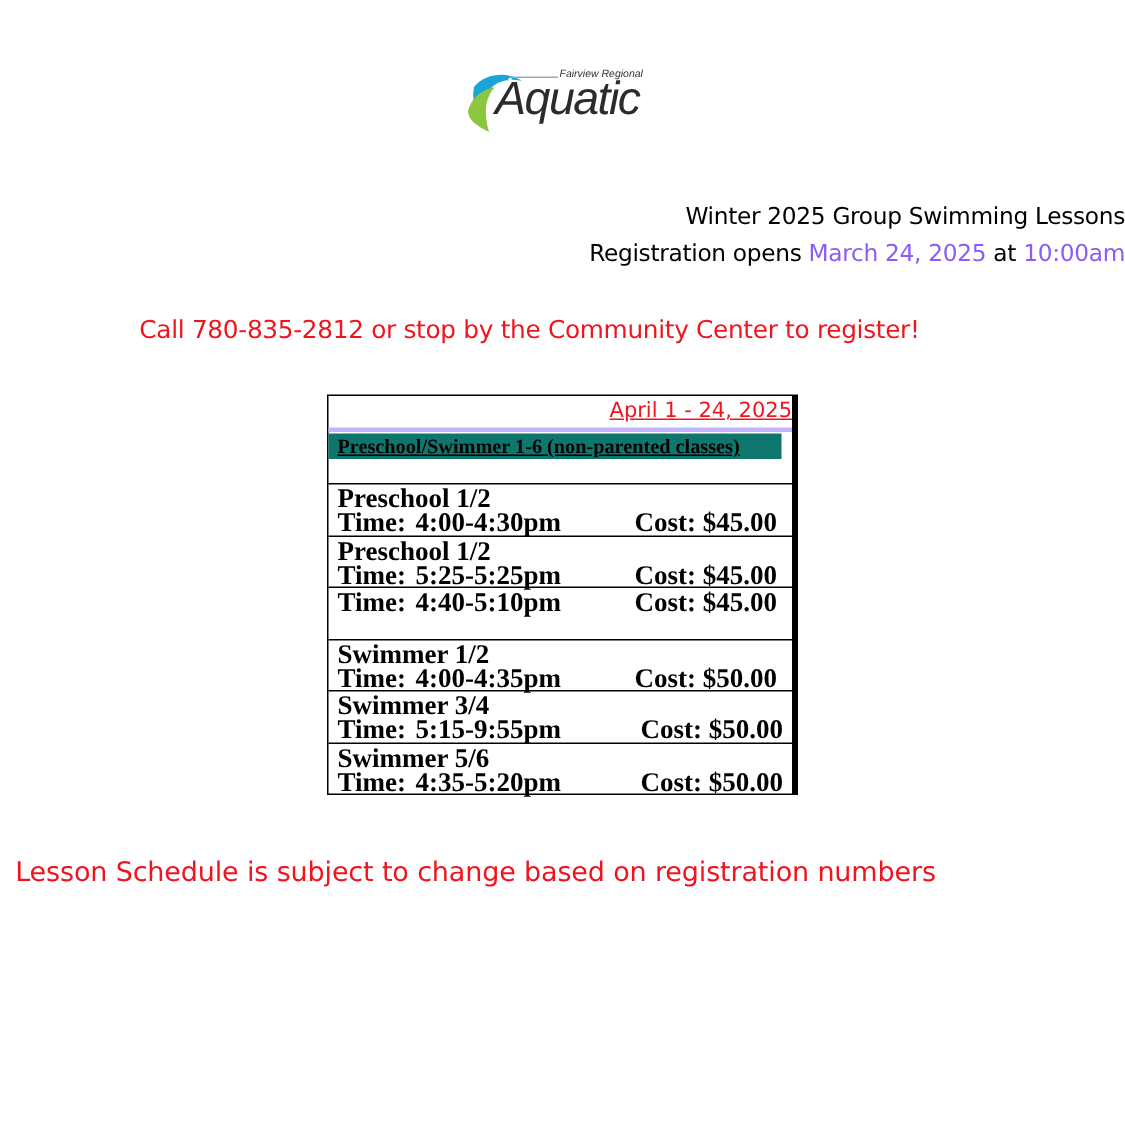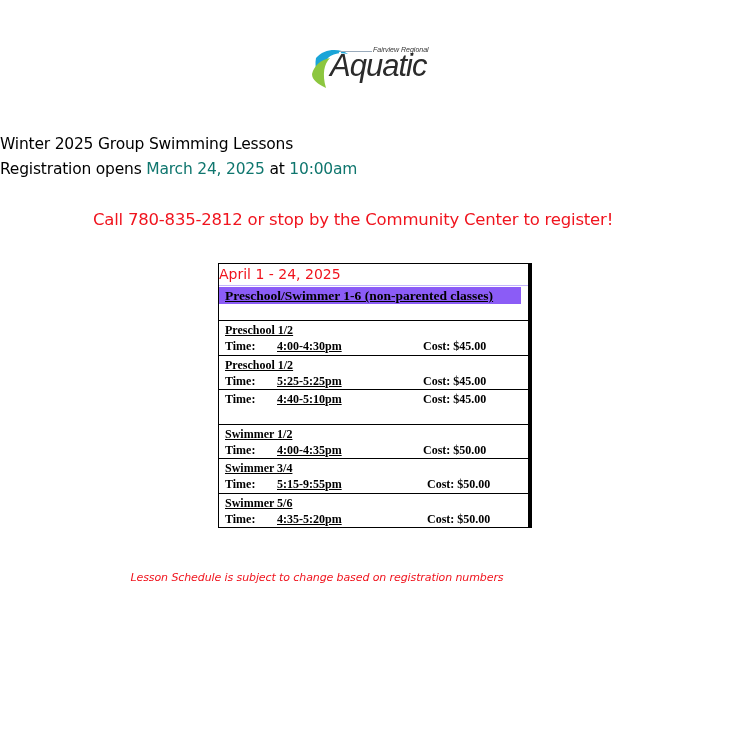--- a/index.html
+++ b/index.html
@@ -5,34 +5,34 @@
   html, body { margin: 0; padding: 0; background: #ffffff; }
   body { width: 750px; height: 750px; position: relative; overflow: hidden; font-family: "DejaVu Sans", sans-serif; }
 
   .logo { position: absolute; left: 310px; top: 44px; width: 130px; height: 68px; }
   .logo .small { position: absolute; left: 63px; top: 2px; font-family: "Liberation Sans", sans-serif; font-size: 7px; font-style: italic; color: #333; }
   .logo .line { position: absolute; left: 30px; top: 7px; width: 32px; height: 1px; background: #9ab; }
   .logo .aq { position: absolute; left: 20px; top: 6px; font-family: "Liberation Sans", sans-serif; font-weight: normal; font-style: italic; font-size: 31px; letter-spacing: -1px; color: #2b2b2b; line-height: 32px; }
   .logo .ce { position: absolute; left: 32px; top: 33px; font-family: "Liberation Sans", sans-serif; font-weight: bold; font-style: italic; font-size: 31px; letter-spacing: -1px; color: #2b2b2b; line-height: 32px; }
   .logo svg { position: absolute; left: 0; top: 0; }
 
-  .title { position: absolute; left: 0; width: 750px; text-align: left; font-family: "DejaVu Sans", sans-serif; font-size: 15.5px; color: #000; letter-spacing: -0.2px; }
+  .title { position: absolute; left: 0; width: 750px; text-align: right; font-family: "DejaVu Sans", sans-serif; font-size: 15.5px; color: #000; letter-spacing: -0.2px; }
   .t1 { top: 135px; }
   .t2 { top: 160px; }
-  .cyan { color: #0f766e; }
+  .cyan { color: #8b5cf6; }
   .call { position: absolute; left: 0; width: 706px; top: 210px; text-align: center; font-size: 16.5px; color: #f0141e; letter-spacing: -0.2px; }
-  .note { position: absolute; left: 0; width: 634px; top: 571px; text-align: center; font-size: 11px; color: #f0141e; letter-spacing: -0.1px; font-style: italic; }
+  .note { position: absolute; left: 0; width: 634px; top: 571px; text-align: center; font-size: 18px; color: #f0141e; letter-spacing: -0.1px; }
 
   .tbl { position: absolute; left: 218px; top: 263px; width: 309px; border-left: 1px solid #000; border-top: 1px solid #000; border-right: 4px solid #000; border-bottom: 1px solid #000; font-family: "Liberation Serif", serif; font-weight: bold; color: #000; }
-  .row-date { height: 21px; line-height: 21px; text-align: left; font-family: "DejaVu Sans", sans-serif; font-weight: normal; font-size: 14px; color: #f0141e; border-bottom: 1px solid #c4b5fd; }
+  .row-date { height: 21px; line-height: 21px; text-align: right; font-family: "DejaVu Sans", sans-serif; font-weight: normal; font-size: 14px; color: #f0141e; border-bottom: 3px solid #c4b5fd; text-decoration: underline; }
   .row-days { height: 17px; line-height: 17px; text-align: center; font-size: 14px; color: #f0141e; border-bottom: 3px solid #000; }
   .row-hdr { height: 34px; padding-left: 6px; font-size: 13.5px; border-bottom: 1px solid #000; }
-  .row-hdr .band { display: inline-block; background: #8b5cf6; text-decoration: underline; padding-right: 4px; margin-left: -6px; padding-left: 6px; height: 17px; line-height: 17px; margin-top: 1px; width: 292px; }
+  .row-hdr .band { display: inline-block; background: #0f766e; text-decoration: underline; padding-right: 4px; margin-left: -6px; padding-left: 6px; height: 17px; line-height: 17px; margin-top: 1px; width: 292px; }
   .row-hdr .sess { height: 16px; line-height: 15px; }
-  .lesson { height: 33.5px; padding-left: 6px; font-size: 12px; border-bottom: 1px solid #000; position: relative; text-decoration: underline; }
+  .lesson { height: 33.5px; padding-left: 6px; font-size: 18px; border-bottom: 1px solid #000; position: relative; }
   .lesson:last-child { border-bottom: none; }
   .lesson .name { height: 16px; line-height: 18px; }
   .lesson .time { height: 17px; line-height: 18px; position: relative; }
   .lesson .tlabel { display: inline-block; width: 52px; }
   .lesson .cost { position: absolute; top: 0; }
 </style>
 </head>
 <body>
 
 <div class="logo">

